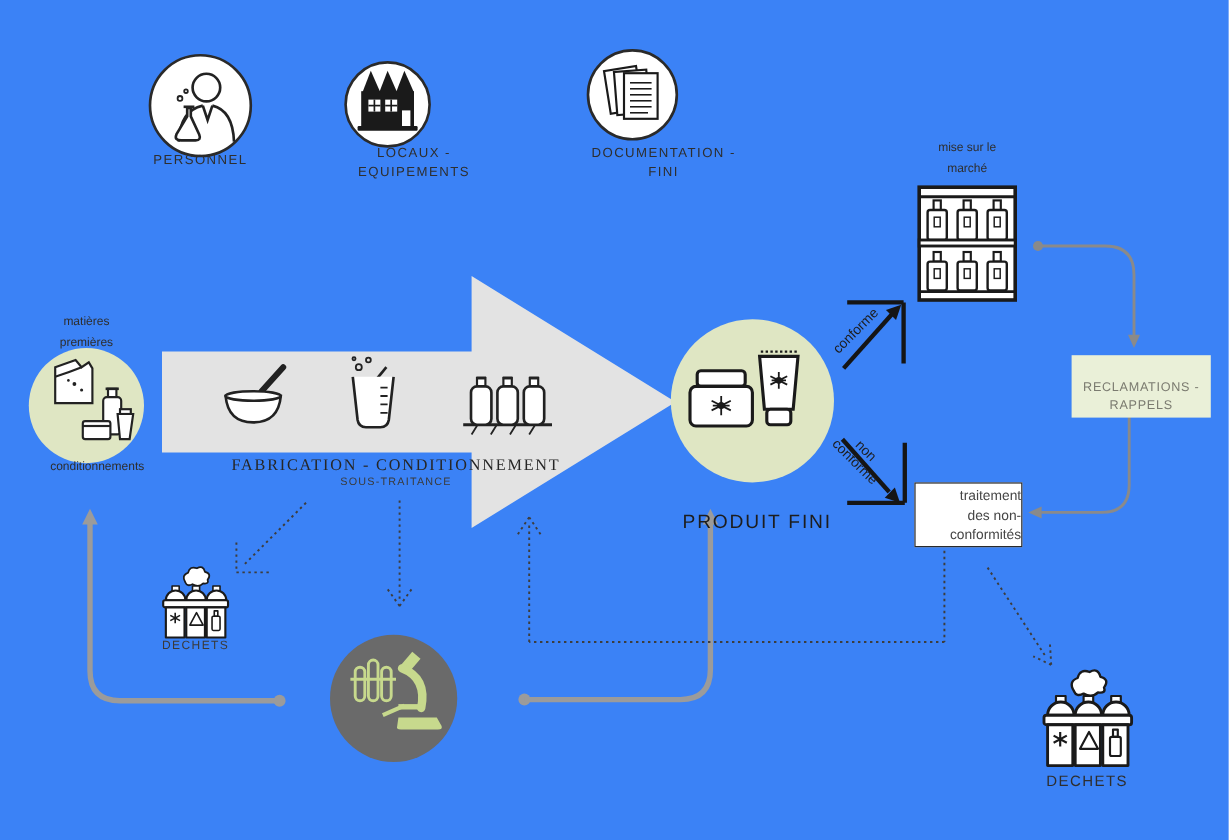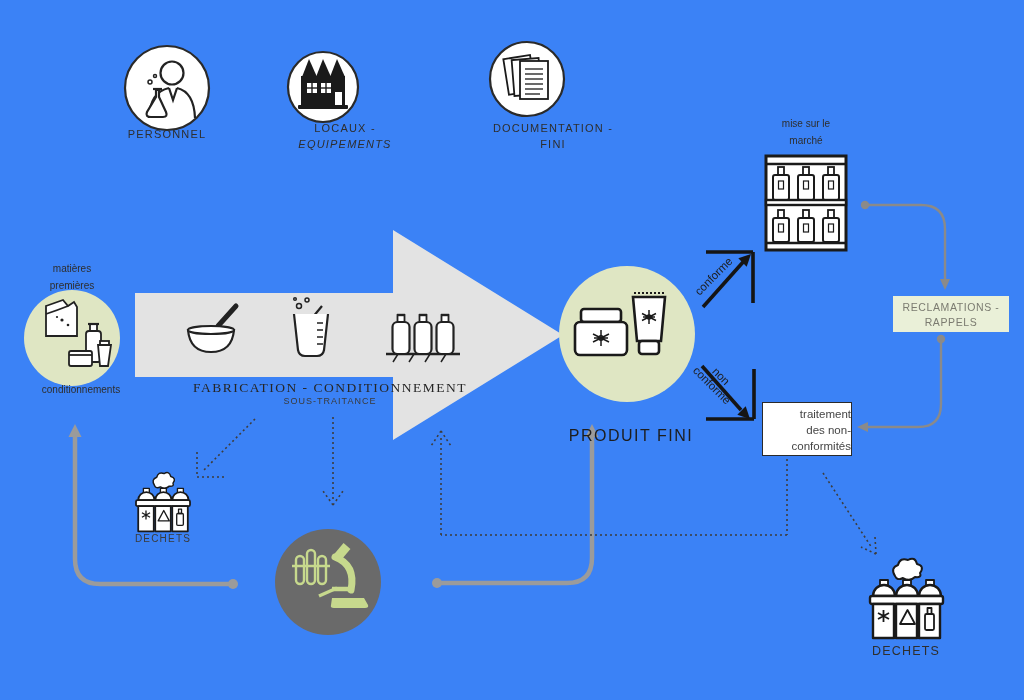--- a/index.html
+++ b/index.html
@@ -9,21 +9,21 @@
   .lbl{position:absolute;text-align:center;line-height:1.3;color:#2e2e2e;}
   .caps{letter-spacing:1.2px;font-size:11px;}
   .small-caps{letter-spacing:1px;font-size:9px;color:#3a3a3a;}
   .lower{font-size:10px;}
   .title-process{font-size:13.5px;letter-spacing:1.5px;color:#262626;font-family:Liberation Serif, serif;}
   .title-product{font-size:16px;letter-spacing:1.5px;color:#1d1d1d;margin-top:28px;}
   .rot-up{transform:rotate(-45deg);transform-origin:center;}
   .rot-down{transform:rotate(45deg);transform-origin:center;}
   .flow-lbl{font-size:11.5px;color:#1d1d1d;line-height:1.15;}
   .box-green{position:absolute;background:#eaf0d8;color:#7b7b70;font-size:10.5px;
-             letter-spacing:.6px;text-align:center;line-height:1.45;padding-top:4px;}
+             letter-spacing:.6px;text-align:center;line-height:1.45;padding-top:20px;}
   .box-outline{position:absolute;background:#fff;border:1.6px solid #2a2a2a;color:#454545;
                font-size:11.5px;text-align:center;line-height:1.4;padding-top:3px;}
 </style>
 </head>
 <body>
 
 <div class="canvas">
 
 <svg class="layer" width="1024" height="700" viewBox="0 0 1024 700">
 
@@ -273,21 +273,21 @@
   </g>
   <g stroke="#3d3d3d" stroke-width="1.6" stroke-dasharray="2 3" fill="none">
     <line x1="823" y1="473" x2="872" y2="548"></line>
     <path d="M876,554 L875,537 M876,554 L861,547"></path>
   </g>
 </svg>
 
 <div class="lbl caps" style="left:97px;top:127px;width:140px;">PERSONNEL</div>
 
 <div class="lbl caps" style="left:275px;top:121px;width:140px;">LOCAUX -</div>
-<div class="lbl caps" style="left:275px;top:137px;width:140px;font-style:italic;">EQUIPEMENTS</div>
+<div class="lbl caps" style="left:275px;top:137px;width:140px;">EQUIPEMENTS</div>
 
 <div class="lbl caps" style="left:468px;top:121px;width:170px;">DOCUMENTATION -</div>
 <div class="lbl caps" style="left:468px;top:137px;width:170px;">FINI</div>
 
 <div class="lbl lower" style="left:746px;top:117px;width:120px;">mise sur le</div>
 <div class="lbl lower" style="left:746px;top:134px;width:120px;">marché</div>
 
 <div class="lbl lower" style="left:12px;top:262px;width:120px;">matières</div>
 <div class="lbl lower" style="left:12px;top:279px;width:120px;">premières</div>
 <div class="lbl lower" style="left:0px;top:383px;width:162px;">conditionnements</div>

